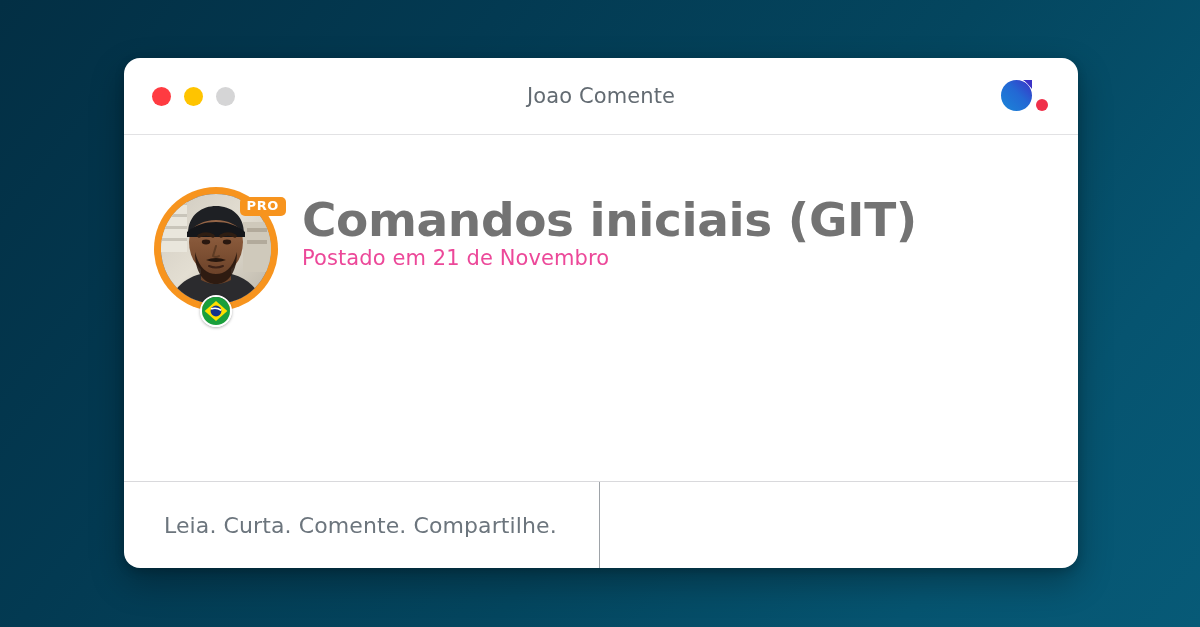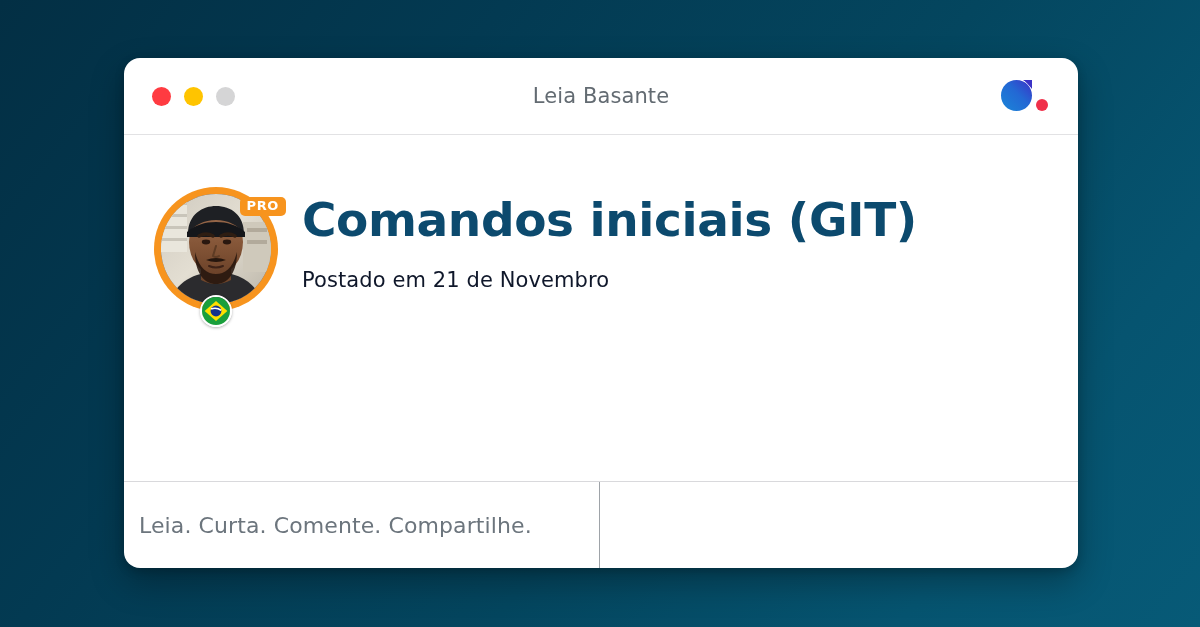--- a/index.html
+++ b/index.html
@@ -122,43 +122,42 @@
     box-shadow:0 1px 3px rgba(0,0,0,.3);
   }
   .flag-badge svg { display:block; width:100%; height:100%; }
 
   
   .post-text { padding-left:24px; padding-top:8px; }
 
   .post-title {
     font-size:47px;
     font-weight:700;
-    color:#0c4a6e;
+    color:#737373;
     line-height:1.08;
     letter-spacing:-.4px;
   }
   .post-date {
-    margin-top:22px;
     font-size:21px;
-    color:#0f172a;
+    color:#ec4899;
     letter-spacing:.1px;
   }
 
   
   .footer {
     flex:0 0 87px;
     height:87px;
     position:relative;
     border-top:1px solid #d9d9dc;
     display:flex;
   }
   .footer-left {
     width:476px;
     display:flex; align-items:center;
-    padding-left:15px;
+    padding-left:40px;
     border-right:1px solid #9ea3a8;
   }
   .footer-tagline {
     font-size:22px;
     color:#6c757d;
     letter-spacing:.1px;
   }
   .footer-right { flex:1 1 auto; }
 </style>
 </head>
@@ -169,21 +168,21 @@
   <div class="card">
 
     <div class="titlebar">
 
       <div class="lights">
         <span class="light red"></span>
         <span class="light yellow"></span>
         <span class="light grey"></span>
       </div>
 
-      <div class="win-title">Leia Basante</div>
+      <div class="win-title">Joao Comente</div>
 
       <div class="brand">
         <svg viewBox="0 0 56 44" xmlns="http://www.w3.org/2000/svg">
           <defs>
             <linearGradient id="dropGrad" x1="0" y1="1" x2="1" y2="0">
               <stop offset="0%" stop-color="#1a86d8"></stop>
               <stop offset="55%" stop-color="#2368d4"></stop>
               <stop offset="100%" stop-color="#3b32c6"></stop>
             </linearGradient>
           </defs>

